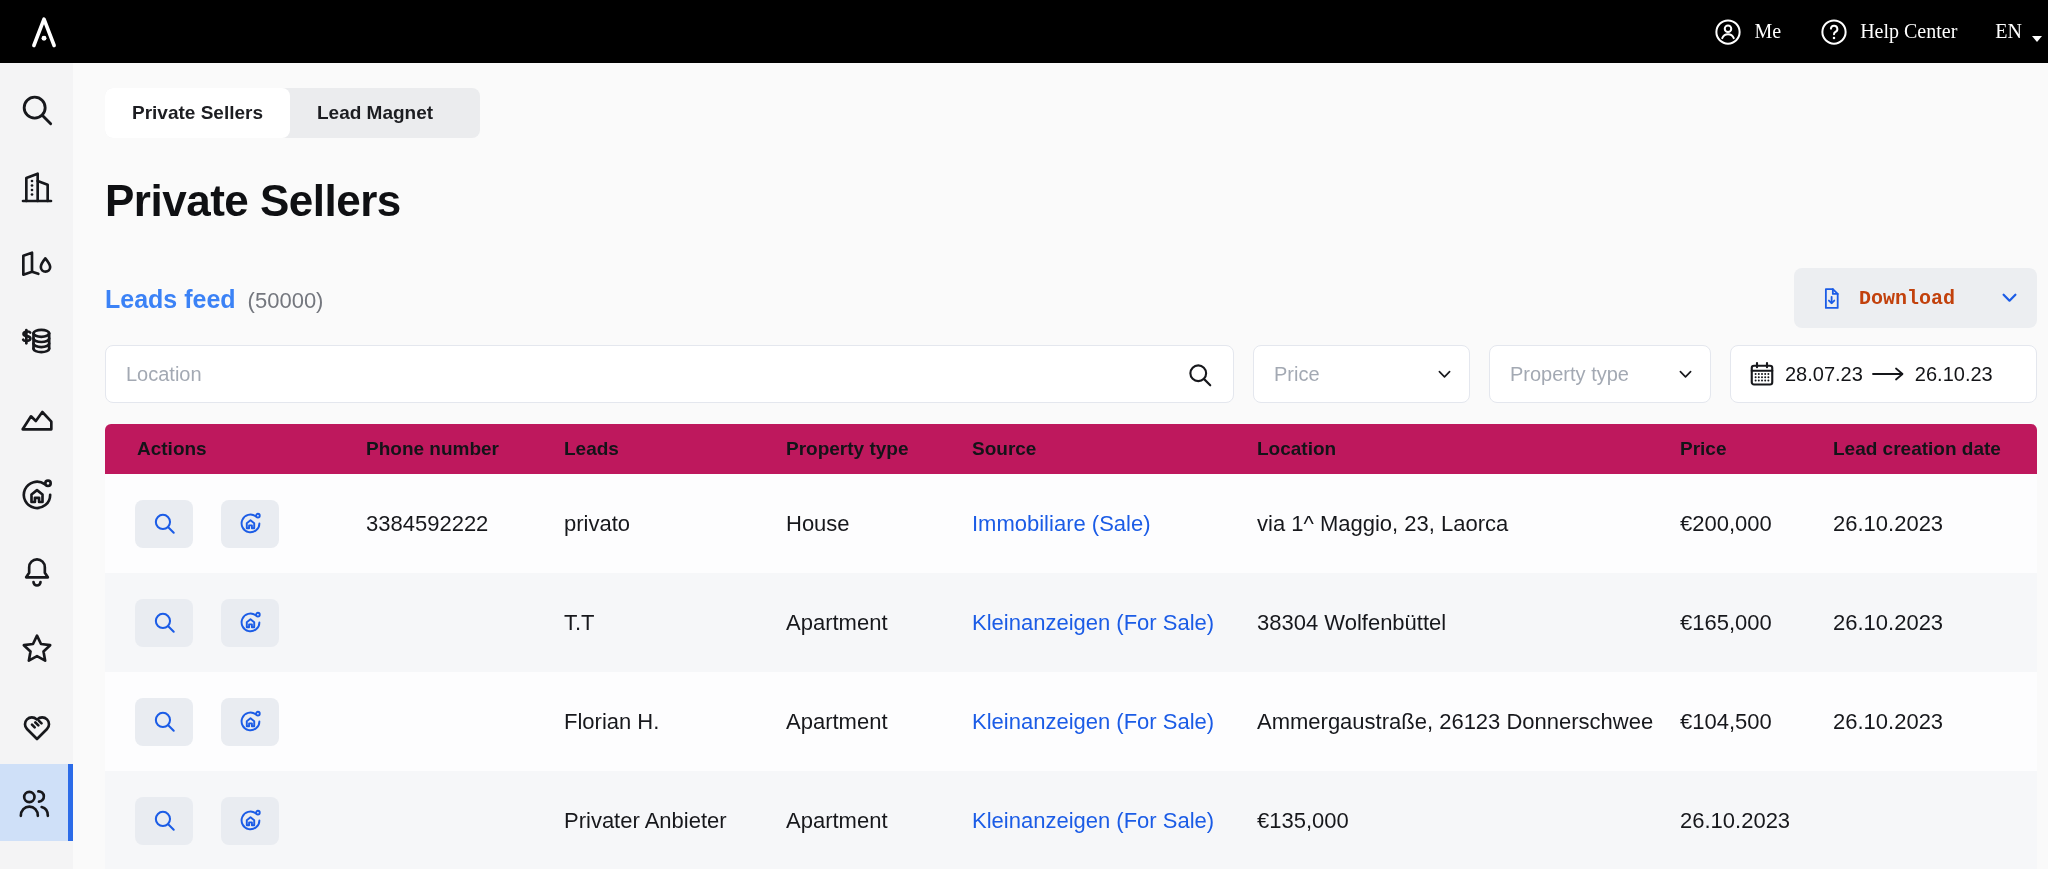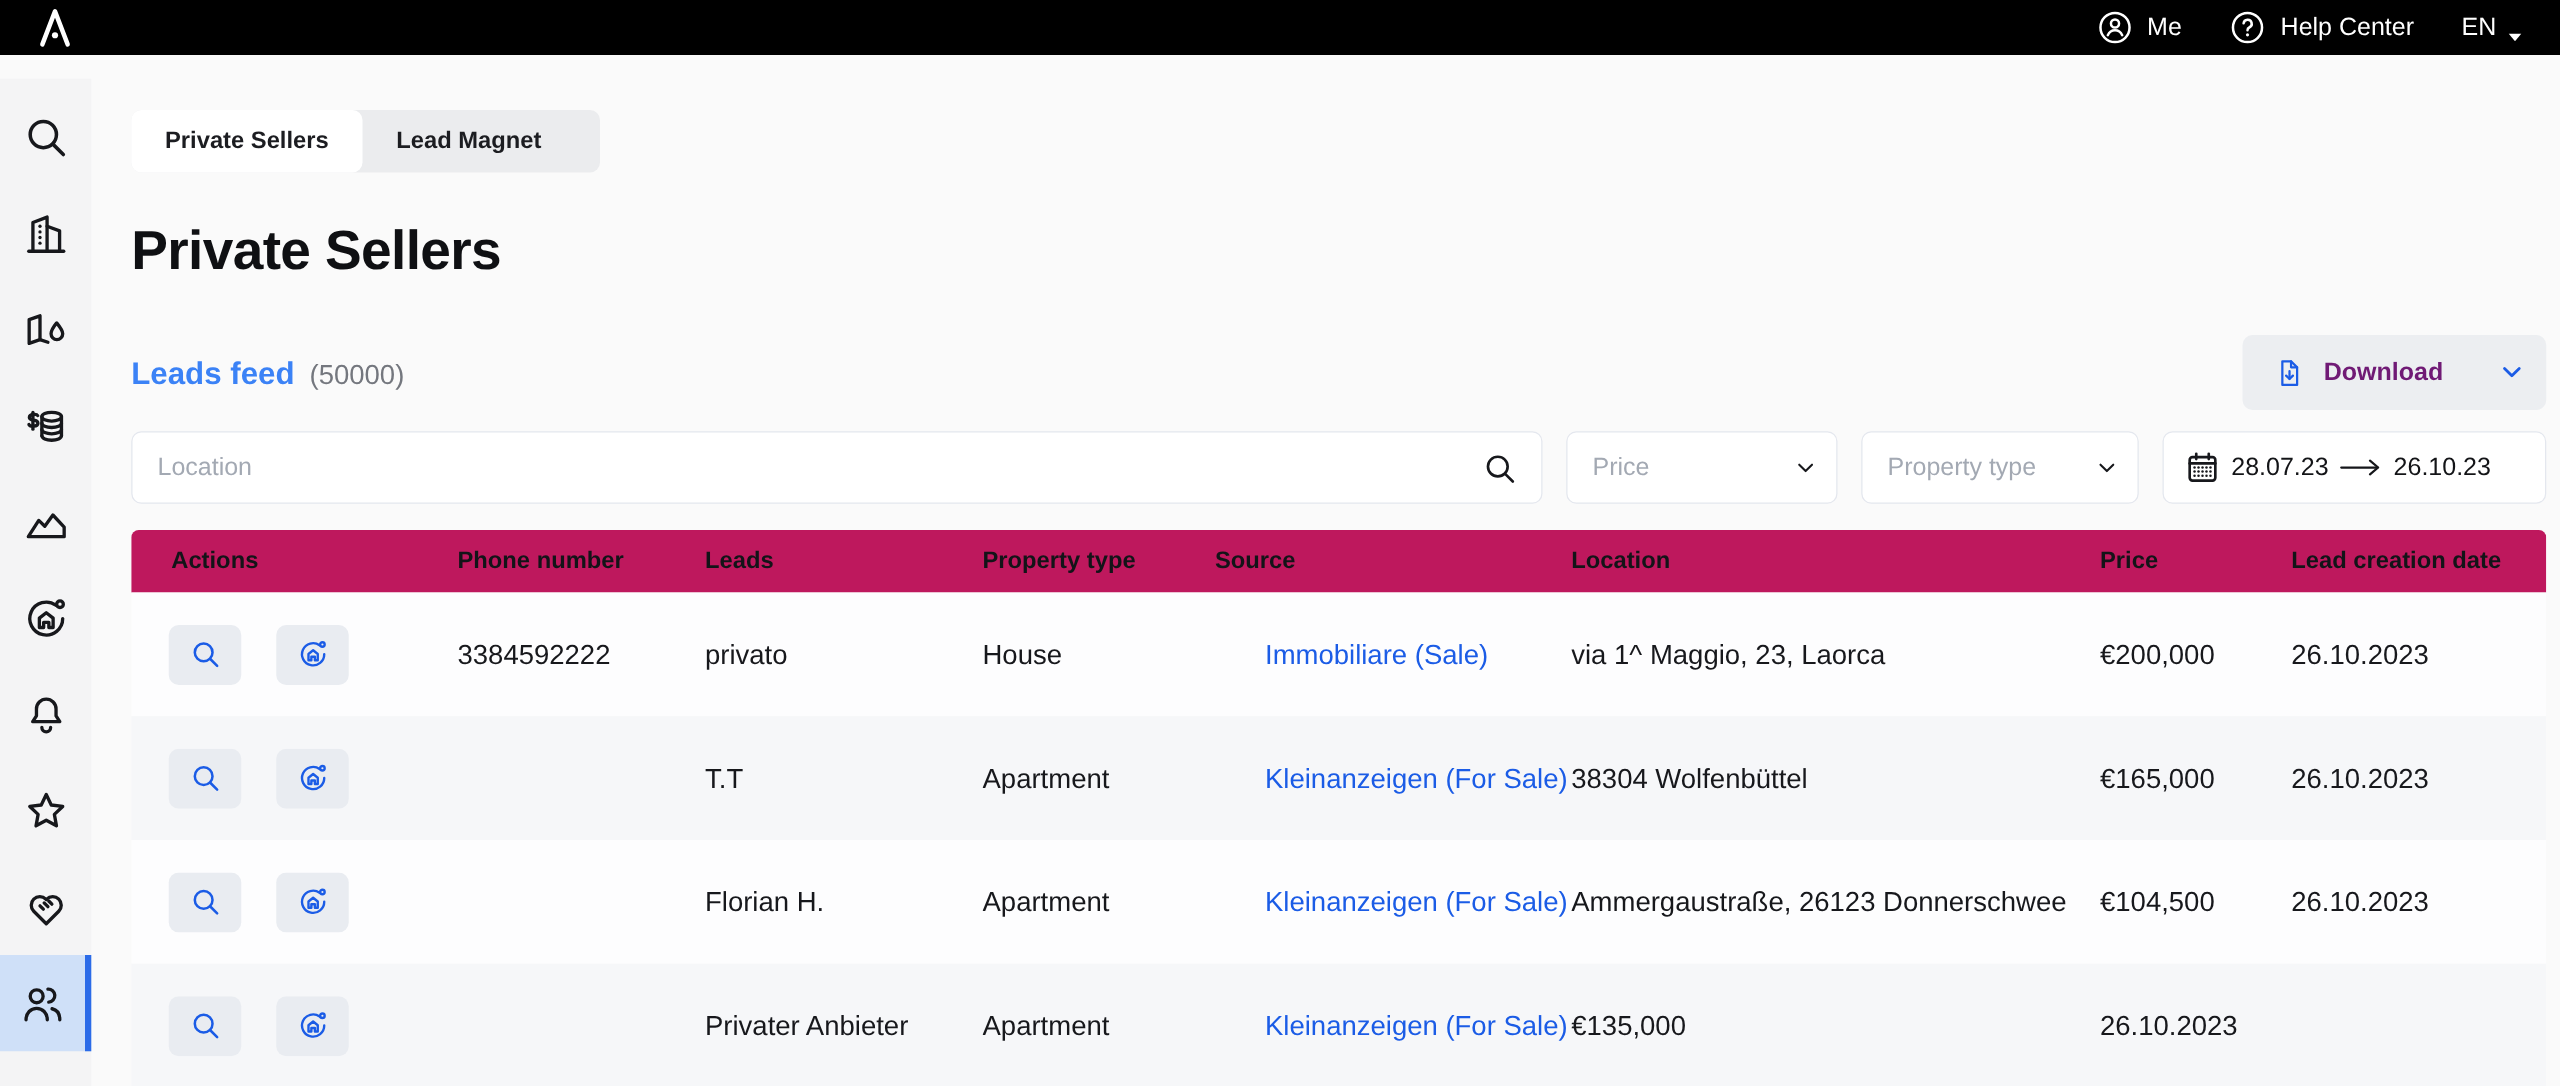--- a/index.html
+++ b/index.html
@@ -1,20 +1,20 @@
 <!DOCTYPE html>
 <html><head>
 <meta charset="utf-8">
 <style>
   * { margin:0; padding:0; box-sizing:border-box; }
   html,body { width:2048px; height:869px; overflow:hidden; }
   body { font-family:"Liberation Sans","DejaVu Sans",sans-serif; background:#fafafa; color:#16171a; position:relative; }
 
   
-  .topbar { position:absolute; top:0; left:0; width:2048px; height:44px; background:#000; display:flex; align-items:center; justify-content:space-between; padding:0 30px 0 26px; }
+  .topbar { position:absolute; top:0; left:0; width:2048px; height:63px; background:#000; display:flex; align-items:center; justify-content:space-between; padding:0 5px 0 26px;font-family:Liberation Serif, serif; }
   .tb-right { display:flex; align-items:center; gap:38px; }
   .tb-item { display:flex; align-items:center; gap:11px; color:#fff; font-size:20px; cursor:pointer; }
   .tb-item.lang { gap:9px;align-items:flex-end; }
 
   
   .sidebar { position:absolute; top:63px; left:0; width:73px; height:806px; background:#f4f4f5; padding-top:8px; display:flex; flex-direction:column; }
   .side-item { height:77px; display:flex; align-items:center; justify-content:center; cursor:pointer; }
   .side-item.active { background:#cfe0f8; border-right:5px solid #2b6be8; }
 
   
@@ -25,21 +25,21 @@
   .tab.active { background:#fff; }
   .tabs .pad-end { width:20px; }
 
   .page-title { position:absolute; top:113px; left:32px; font-size:44px; font-weight:700; letter-spacing:-0.5px; color:#0f1013; }
 
   .leads-row { position:absolute; top:222px; left:32px; display:flex; align-items:baseline; gap:12px; }
   .leads-title { font-size:25px; font-weight:700; color:#3b82f6;text-align:right; }
   .leads-count { font-size:22px; color:#74777e; }
 
   .dl-btn { position:absolute; top:205px; right:11px; height:60px; width:243px; border:none; background:#eceef1; border-radius:8px; display:flex; align-items:center; padding:0 20px 0 24px; gap:14px; cursor:pointer; font-family:inherit; }
-  .dl-btn span { font-size:20px; font-weight:600; color:#701a75; }
+  .dl-btn span { font-size:20px; font-weight:600; color:#c2410c;font-family:Liberation Mono, monospace; }
   .dl-btn .chev { margin-left:auto; }
 
   .filters { position:absolute; top:282px; left:32px; right:11px; height:58px; display:flex; gap:19px; }
   .f-box { background:#fff; border:1px solid #e4e7ee; border-radius:8px; height:58px; display:flex; align-items:center; }
   .loc { flex:1; position:relative; }
   .loc input { width:100%; height:100%; border:none; outline:none; background:transparent; font-family:inherit; font-size:20px; color:#16171a; padding:0 60px 0 20px; }
   .loc input::placeholder { color:#a3a9b3; }
   .loc .s-icon { position:absolute; right:18px; top:14px; cursor:pointer; }
   .sel { width:217px; justify-content:space-between; padding:0 18px 0 20px; color:#a3a9b3; font-size:20px; cursor:pointer; }
   .sel.wide { width:222px; }
@@ -47,21 +47,21 @@
 
   
   .table { position:absolute; top:361px; left:32px; right:11px; bottom:0; overflow:hidden; }
   .trow { display:grid; grid-template-columns:261px 198px 222px 186px 285px 423px 153px 1fr; align-items:center; }
   .thead { height:50px; background:#be185d; border-radius:6px 6px 0 0; }
   .th { font-size:19px; font-weight:700; color:#131418; }
   .th:first-child { padding-left:32px; }
   .drow { height:99px; background:#fdfdfe; }
   .drow.alt { background:#f6f7f9; }
   .td { font-size:22px; color:#17181c; padding-right:12px; white-space:nowrap; overflow:hidden; }
-  .td.link { color:#1b5ce6; cursor:pointer;margin-left:40px; }
+  .td.link { color:#1b5ce6; cursor:pointer; }
   .actions { display:flex; gap:28px; padding-left:30px; }
   .abtn { width:58px; height:48px; border:none; border-radius:8px; background:#e9ecf1; display:flex; align-items:center; justify-content:center; cursor:pointer; }
 
   svg { display:block; }
 </style>
 </head>
 <body>
 
 <header class="topbar">
   <svg width="36" height="40" viewBox="0 0 32 32" fill="none" stroke="#fff" stroke-width="3.2" stroke-linecap="round" stroke-linejoin="round">

